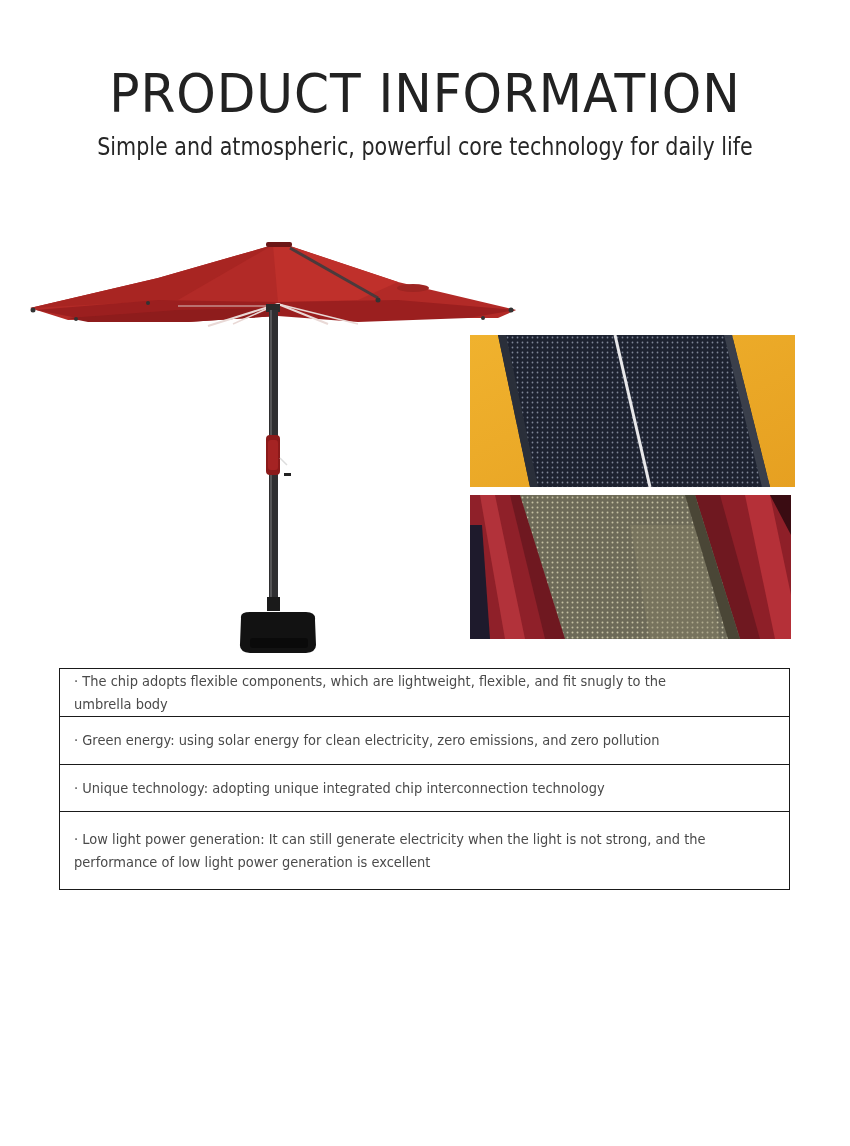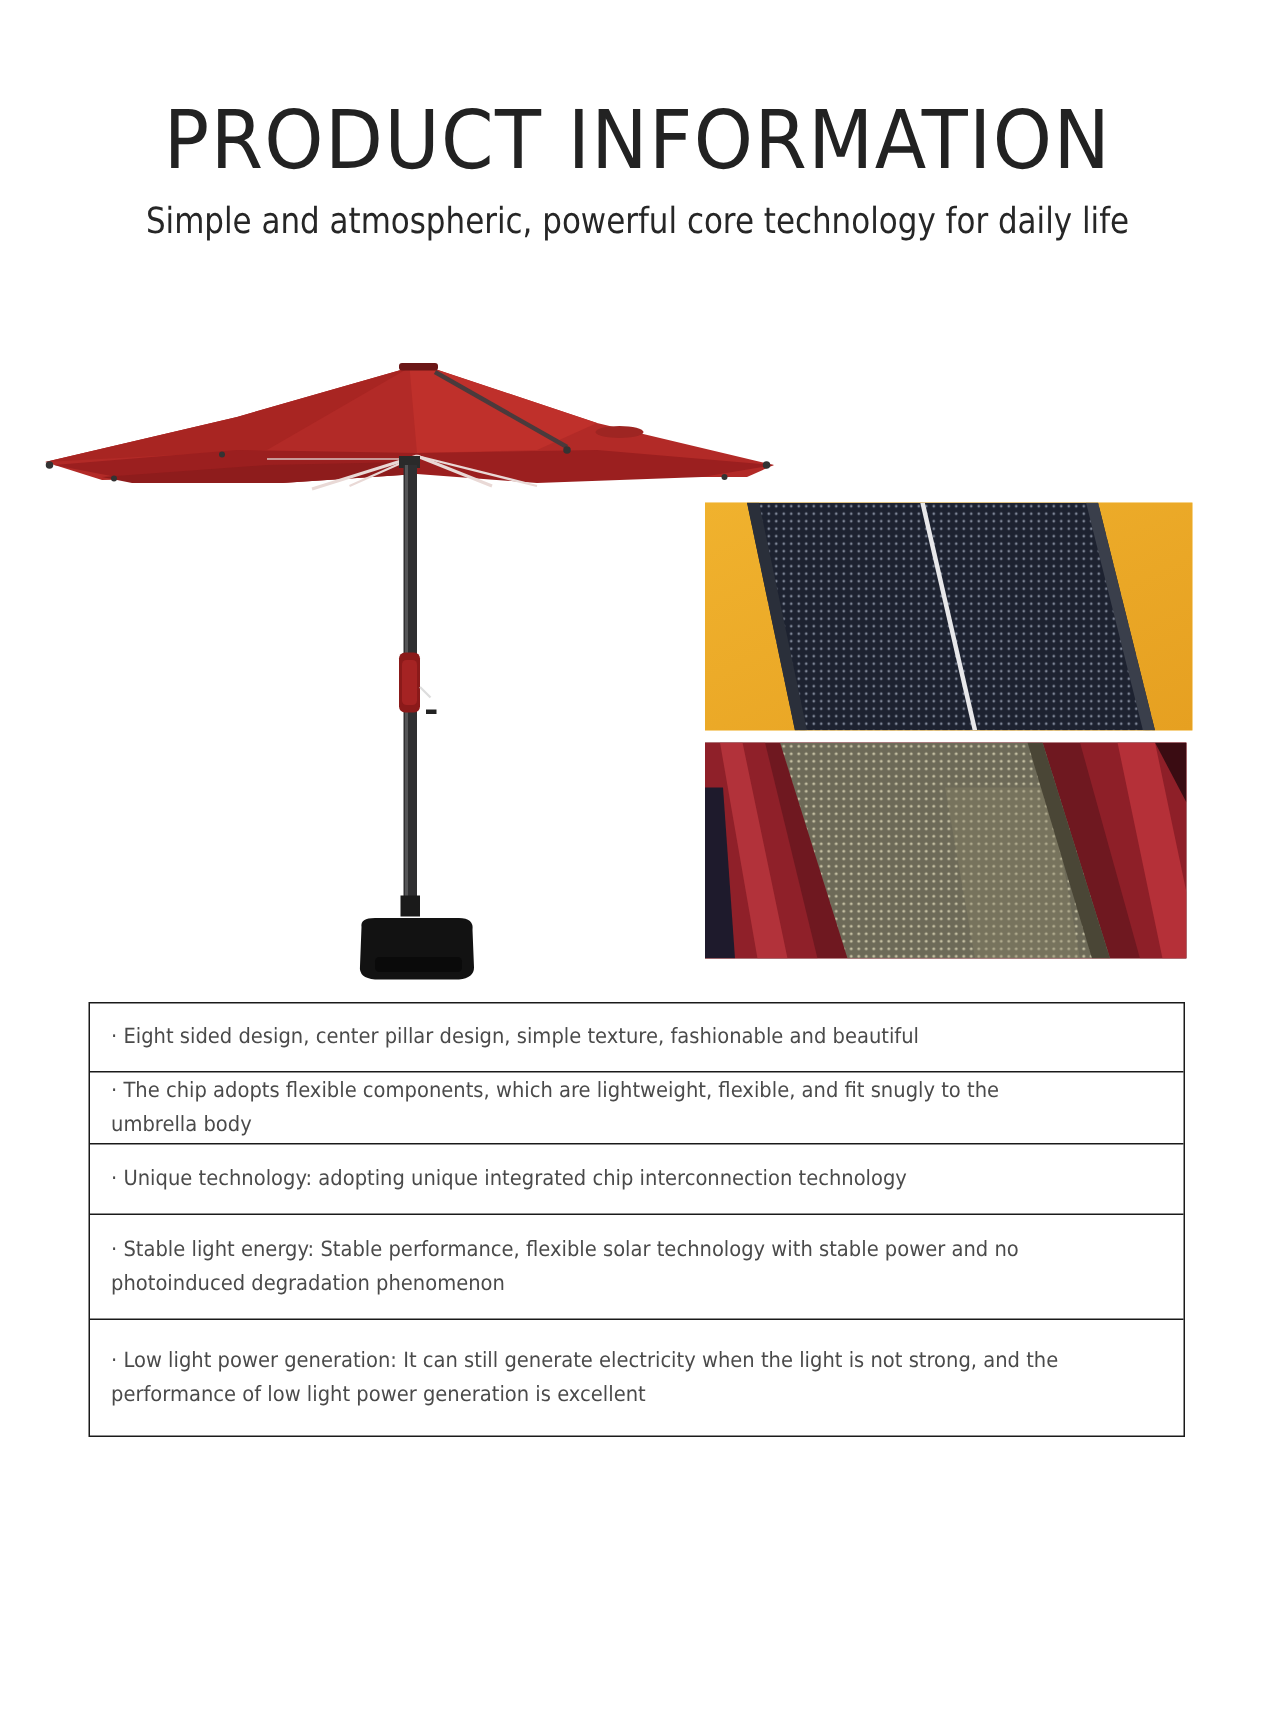--- a/index.html
+++ b/index.html
@@ -103,28 +103,25 @@
     <path d="M250,0 L321,0 L321,144 L290,144 Z" fill="#8e1f28"></path>
     <path d="M275,0 L300,0 L321,100 L321,144 L305,144 Z" fill="#b53038"></path>
     <path d="M300,0 L321,0 L321,40 Z" fill="#3a0c12"></path>
     <polygon points="50,0 225,0 270,144 95,144" fill="url(#dots2)"></polygon>
     <polygon points="160,30 230,30 250,144 180,144" fill="#8a8468" opacity="0.35"></polygon>
     <polygon points="215,0 225,0 270,144 258,144" fill="#4a4636"></polygon>
   </svg>
 </div>
 
 <div class="features">
-  <div class="row" style="height:46px">
-      <span class="txt">· Eight sided design, center pillar design, simple texture, fashionable and beautiful</span>
-    </div>
   <div class="row" style="height:48px">
       <span class="txt">· The chip adopts flexible components, which are lightweight, flexible, and fit snugly to the umbrella body</span>
     </div>
+  <div class="row" style="height:48px">
+      <span class="txt">· Green energy: using solar energy for clean electricity, zero emissions, and zero pollution</span>
+    </div>
   <div class="row" style="height:47px">
       <span class="txt">· Unique technology: adopting unique integrated chip interconnection technology</span>
-    </div>
-  <div class="row" style="height:70px">
-      <span class="txt">· Stable light energy: Stable performance, flexible solar technology with stable power and no photoinduced degradation phenomenon</span>
     </div>
   <div class="row" style="height:77px">
       <span class="txt">· Low light power generation: It can still generate electricity when the light is not strong, and the performance of low light power generation is excellent</span>
     </div>
 </div>
 
 </body></html>

